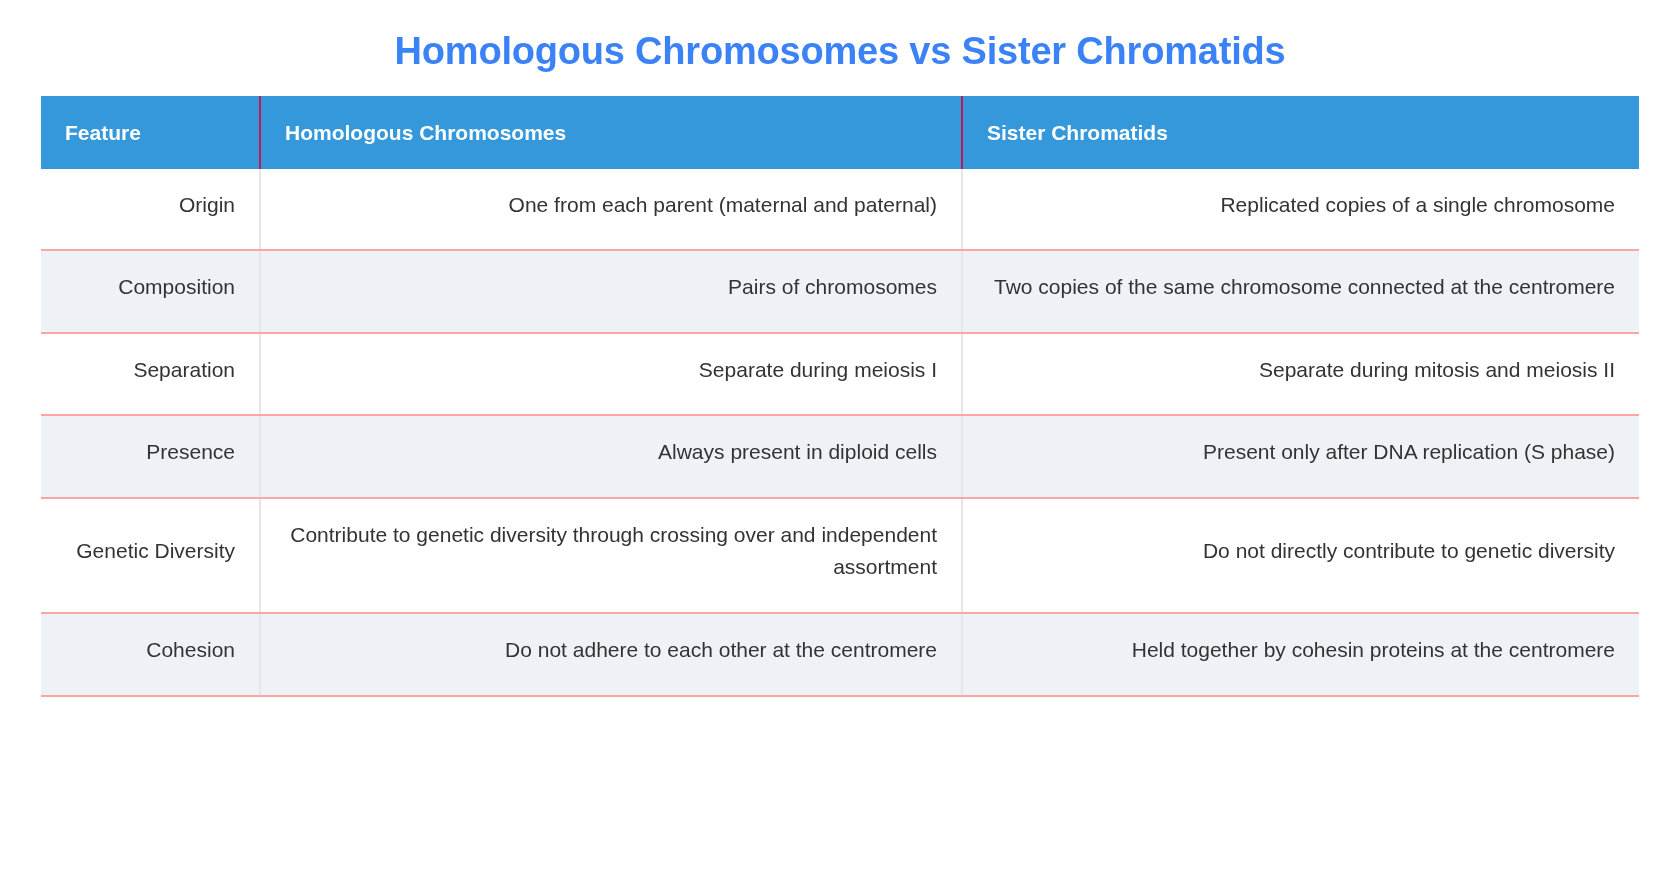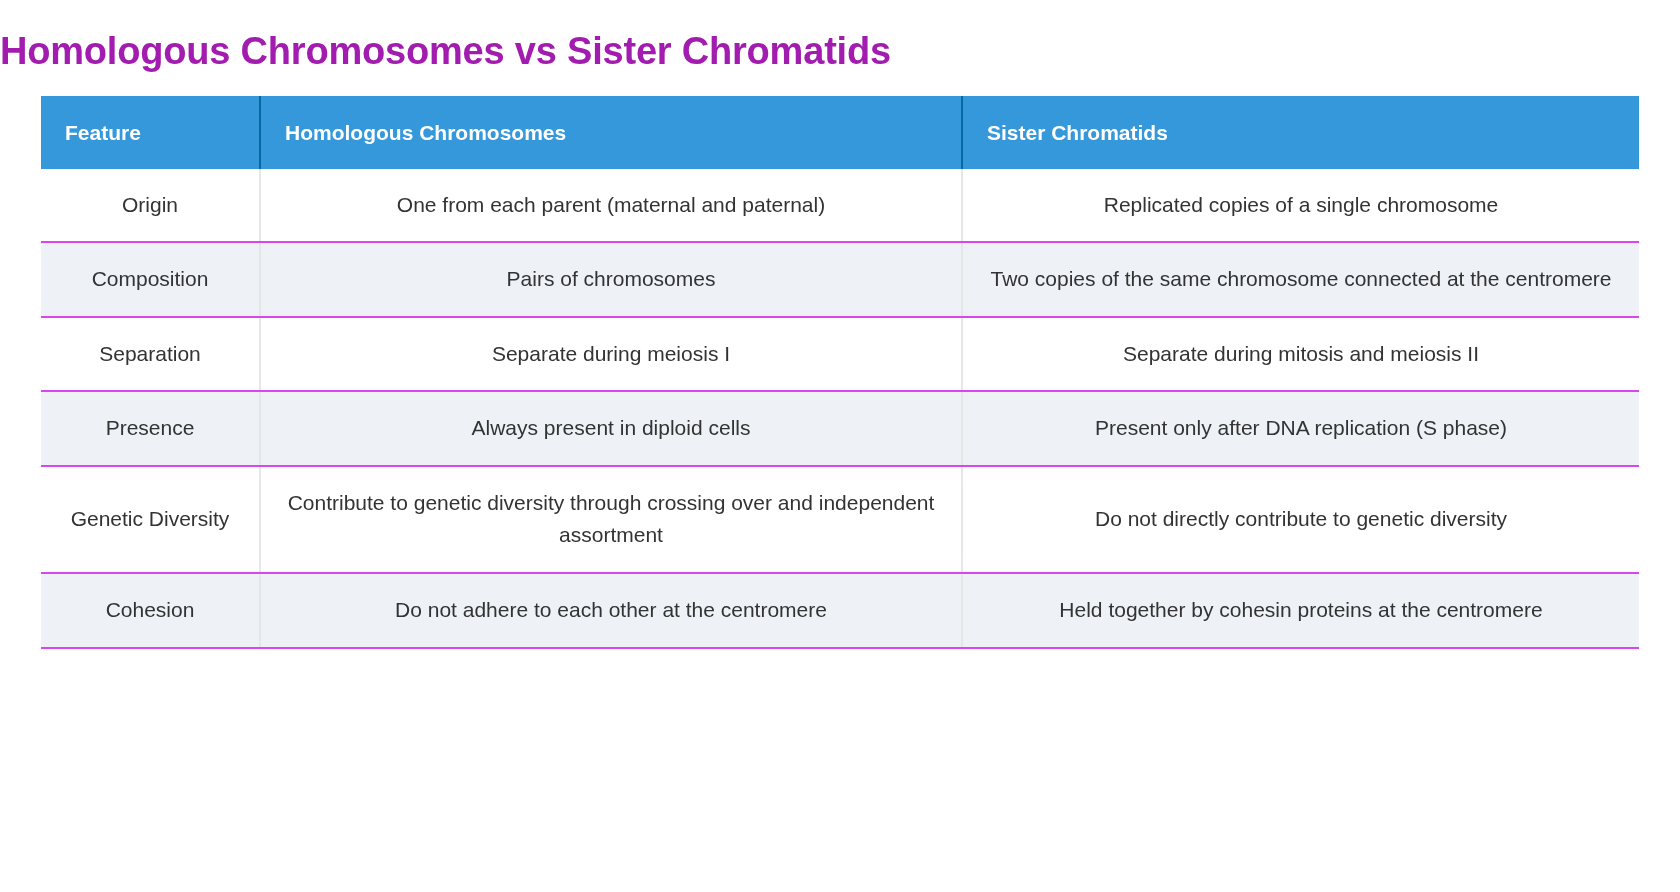--- a/index.html
+++ b/index.html
@@ -15,23 +15,24 @@
     overflow: hidden;
   }
   .page {
     width: 1680px;
     height: 892px;
     box-sizing: border-box;
     padding: 0;
     position: relative;
   }
   .page-title {
+    text-align: center;
     font-size: 38px;
     font-weight: bold;
-    color: #a21caf;
+    color: #3b82f6;
     letter-spacing: -0.2px;
     margin: 0;
     padding: 30px 0 22px 0;
     line-height: 1.15;
   }
   .table-wrap {
     margin: 0 41px 0 41px;
     width: 1598px;
     box-sizing: border-box;
   }
@@ -45,34 +46,34 @@
   table.comparison col.c2 { width: 702px; }
   table.comparison col.c3 { width: 677px; }
 
   table.comparison thead th {
     background: #3498db;
     color: #ffffff;
     font-size: 21px;
     font-weight: bold;
     text-align: left;
     padding: 25px 24px 24px 24px;
-    border-right: 2px solid #0369a1;
+    border-right: 2px solid #be185d;
     vertical-align: middle;
     box-sizing: border-box;
   }
   table.comparison thead th:last-child {
     border-right: none;
   }
 
   table.comparison tbody td {
     font-size: 21px;
     color: #333333;
-    text-align: center;
-    padding: 20px 24px 20px 24px;
-    border-bottom: 2px solid #d946ef;
+    text-align: right;
+    padding: 20px 24px 28px 24px;
+    border-bottom: 2px solid #fca5a5;
     border-right: 2px solid #e6e6e6;
     vertical-align: middle;
     line-height: 1.55;
     box-sizing: border-box;
   }
   table.comparison tbody td:last-child {
     border-right: none;
     margin-top: 36px;
   }
   table.comparison tbody tr:nth-child(even) td {

